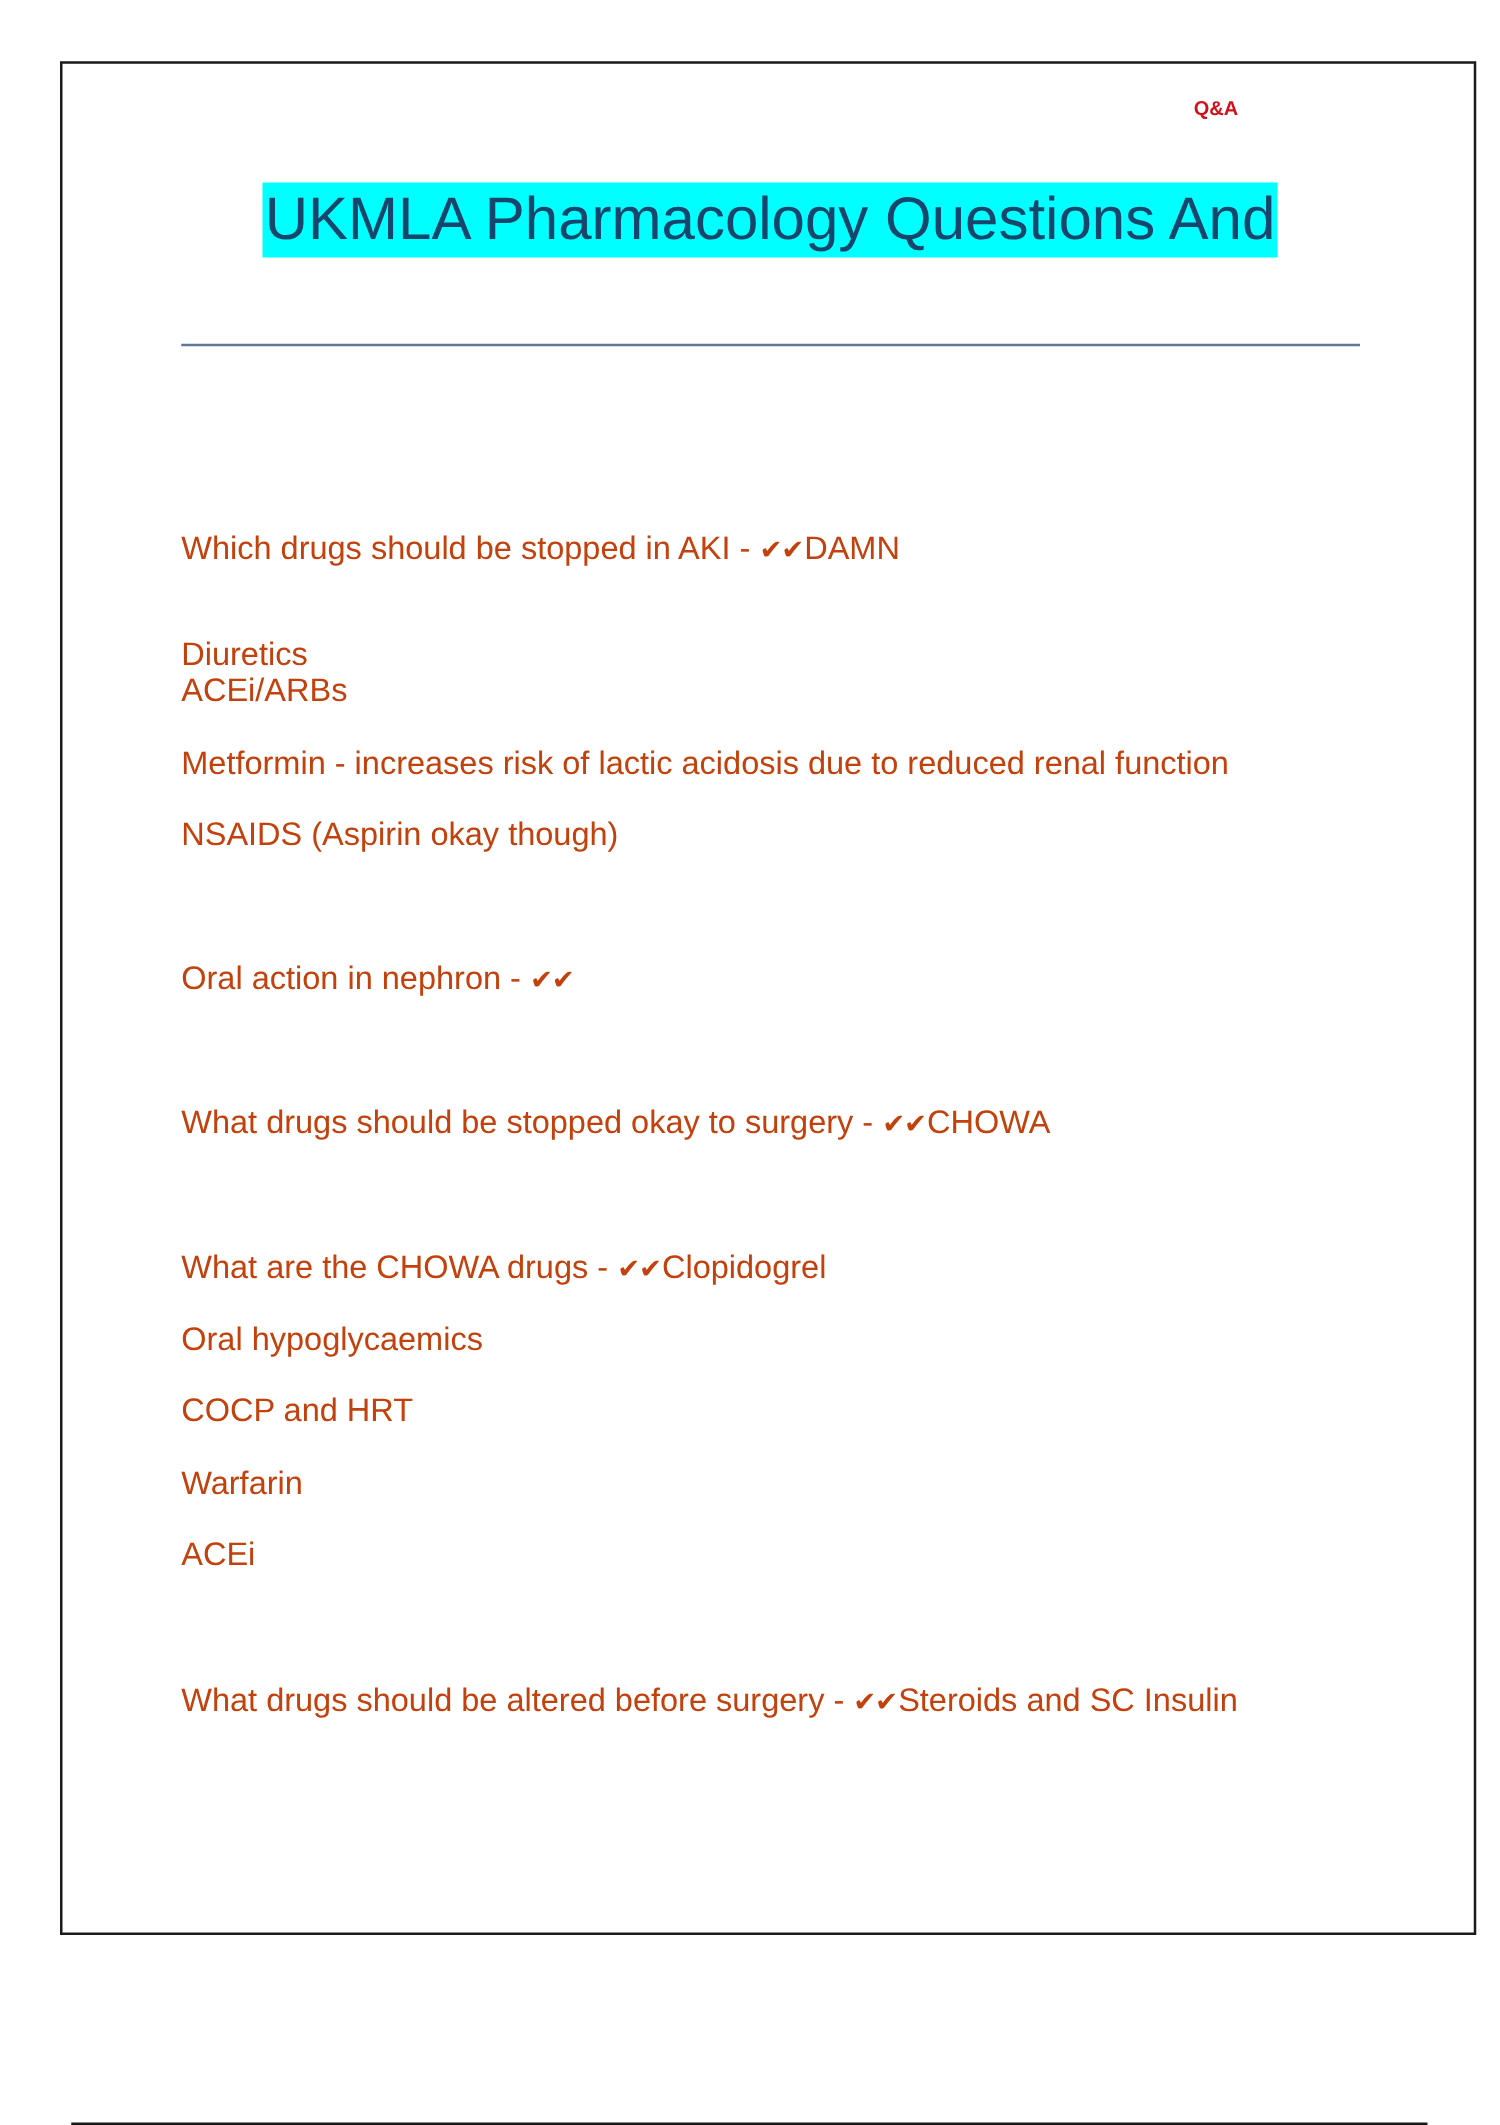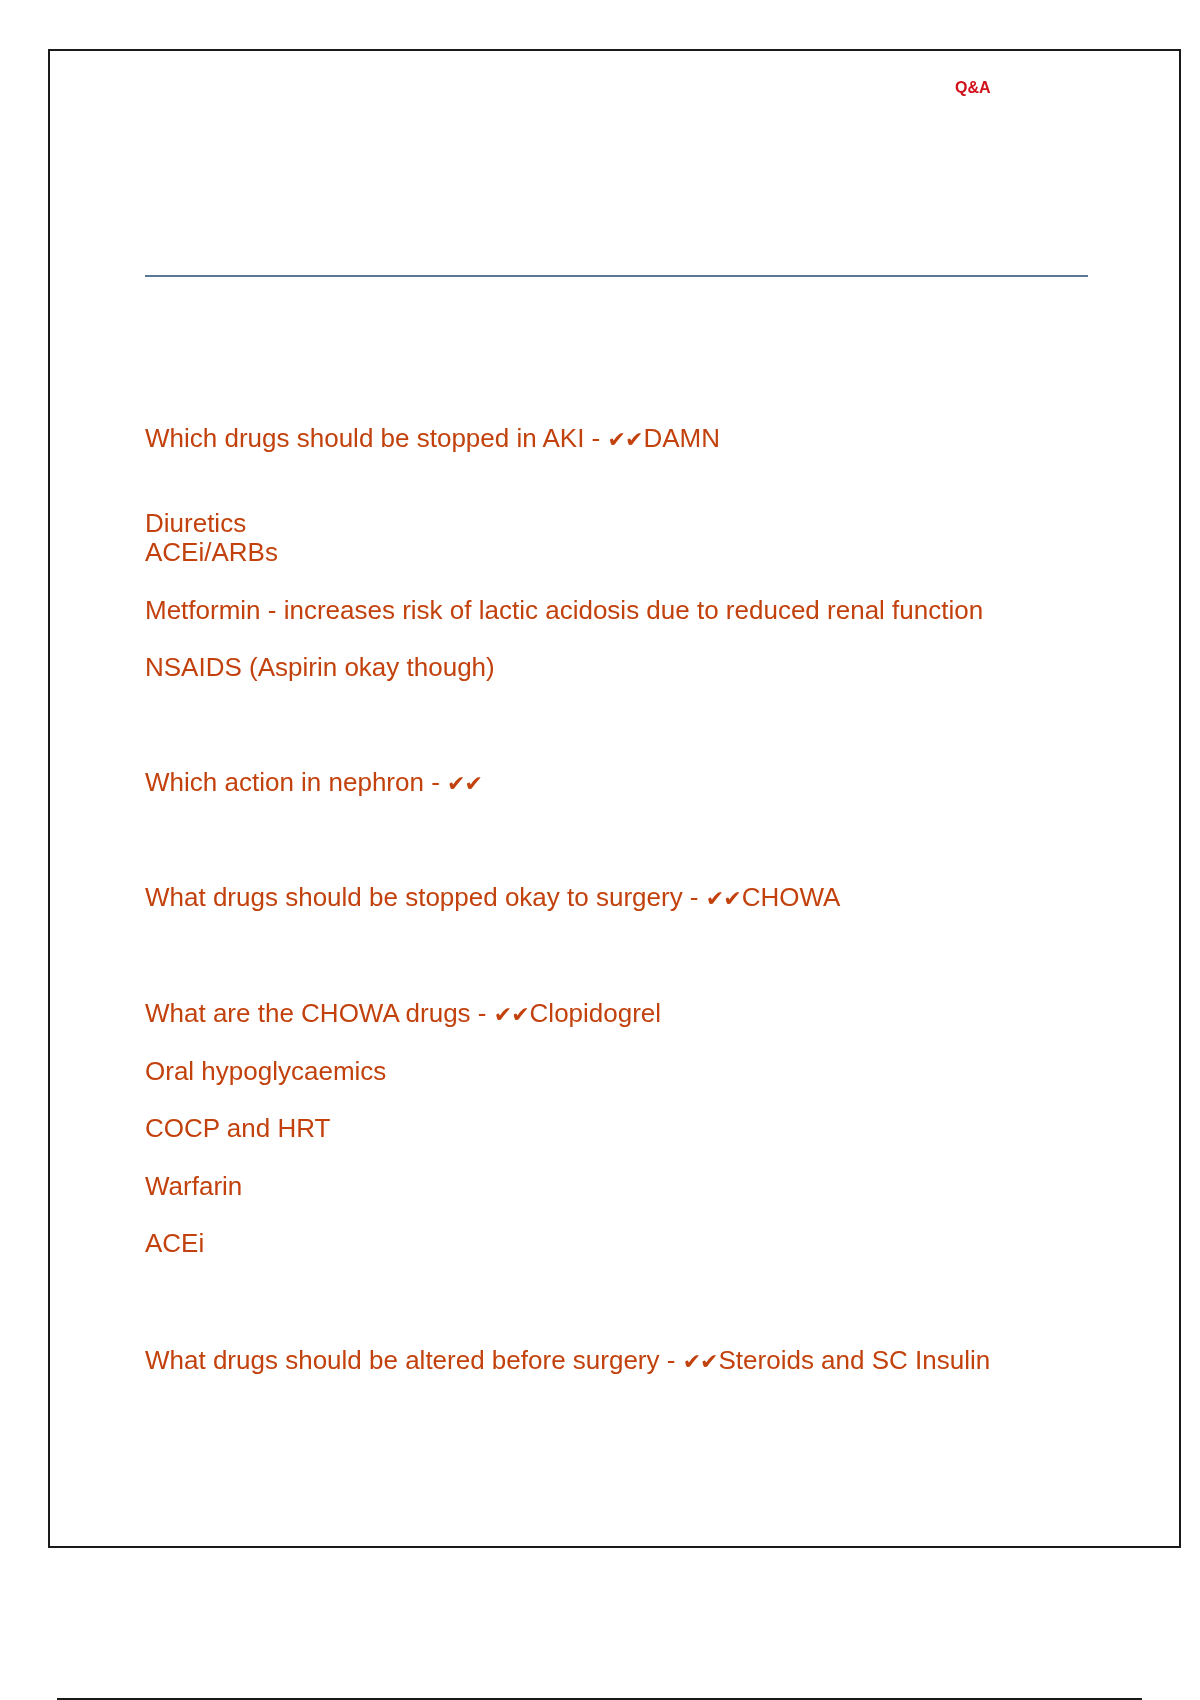--- a/index.html
+++ b/index.html
@@ -83,35 +83,35 @@
     }
   </style>
 </head>
 <body>
 
 <div class="page-frame"></div>
 
 <div class="qa-label">Q&amp;A</div>
 
 <div class="title-block">
-  <br>
+  <span class="title-line">UKMLA Pharmacology Questions And</span><br>
 </div>
 
 <div class="title-rule"></div>
 
 <div class="body-line" style="top:423px;">
   <span>Which drugs should be stopped in AKI - </span><span class="check">✔✔</span><span>DAMN</span>
 </div>
 <div class="body-line" style="top:508px;">Diuretics</div>
 <div class="body-line" style="top:537px;">ACEi/ARBs</div>
 <div class="body-line" style="top:595px;">Metformin - increases risk of lactic acidosis due to reduced renal function</div>
 <div class="body-line" style="top:652px;">NSAIDS (Aspirin okay though)</div>
 
 <div class="body-line" style="top:767px;">
-  <span>Which action in nephron - </span><span class="check">✔✔</span><span></span>
+  <span>Oral action in nephron - </span><span class="check">✔✔</span><span></span>
 </div>
 
 <div class="body-line" style="top:882px;">
   <span>What drugs should be stopped okay to surgery - </span><span class="check">✔✔</span><span>CHOWA</span>
 </div>
 
 <div class="body-line" style="top:998px;">
   <span>What are the CHOWA drugs - </span><span class="check">✔✔</span><span>Clopidogrel</span>
 </div>
 <div class="body-line" style="top:1056px;">Oral hypoglycaemics</div>

